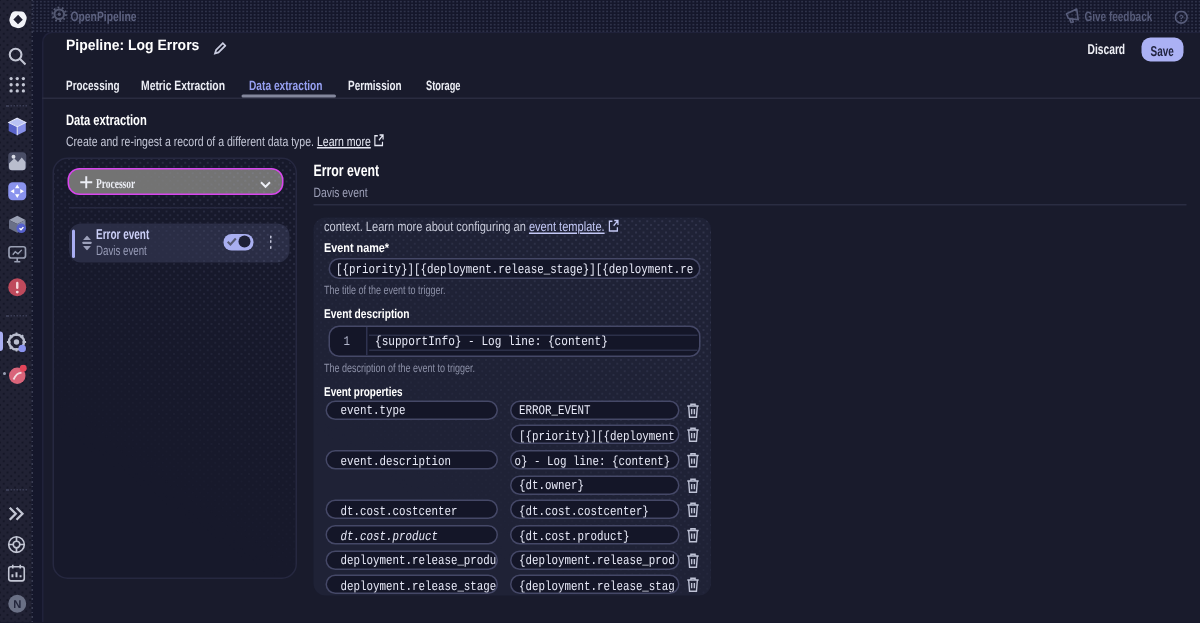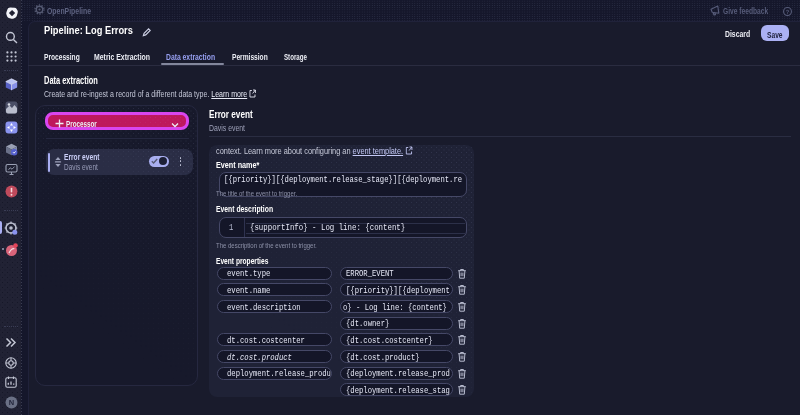--- a/index.html
+++ b/index.html
@@ -29,35 +29,35 @@
 
   
   #save { left:761px; top:25px; width:28px; height:16px; background:#abb1f4; border-radius:6px; }
 
   
   #tabline { left:28px; top:64.5px; width:772px; height:1px; background:#2a2c40; }
   #tab-underline { left:161px; top:63px; width:63px; height:2px; background:#83879c; border-radius:1px; }
 
   
   #lpanel { left:35px; top:105px; width:163px; height:281px; background:#17192b; border:1px solid #262840; border-radius:10px; }
-  #proc-btn { left:9px; top:6px; width:144px; height:18px; background:#be185d; border:3px solid #d946ef; border-radius:8px; }
+  #proc-btn { left:9px; top:6px; width:144px; height:18px; background:#737373; border:1px solid #d946ef; border-radius:8px;font-family:Liberation Serif, serif; }
   #lpanel-hr { left:10px; top:32px; width:143px; height:1px; background:#262840; }
   #item { left:10px; top:43px; width:147px; height:26px; background:#2a2d45; border-radius:8px; }
   #item-bar { left:1.5px; top:3.5px; width:2.5px; height:19px; background:#a9aef2; border-radius:2px; }
   #toggle { left:103px; top:7px; width:19.5px; height:10.8px; background:#a9aff0; border-radius:5.4px; }
   #toggle-knob { left:10.3px; top:1.3px; width:8px; height:8px; background:#1d2036; border-radius:50%; }
 
   
   #r-div { left:209px; top:136px; width:582px; height:1px; background:#2a2d42; }
   #card { left:209px; top:145px; width:265px; height:252px; background:#1f2236; border-radius:8px; }
 
   .field { position:absolute; background:#141628; border:1px solid #454867; border-radius:7px; overflow:hidden; }
   .ftx { position:absolute; left:6.5px; top:2px; font-family:"Liberation Mono", monospace; font-size:8.8px; color:#e8eaf8; white-space:nowrap; transform:scaleX(0.82); transform-origin:0 0; }
 
-  #inp-name { left:9.5px; top:27px; width:248px; height:25px; }
+  #inp-name { left:9.5px; top:27px; width:248px; height:14px; }
   #editor { left:9.5px; top:72px; width:248px; height:21px; }
   #gutter { position:absolute; left:0; top:0; width:25.5px; height:19px; border-right:1px solid #2f3350; }
   #curline { position:absolute; left:26.5px; top:5.2px; width:219px; height:11px; border-top:1px solid rgba(130,140,190,0.22); border-bottom:1px solid rgba(130,140,190,0.22); }
 
   .prow-key { left:7.5px; width:115px; height:13px; }
   .prow-val { left:131px; width:112.5px; height:13px; }
   .prow-key .ftx { top:1.5px; left:9px; }
   .prow-val .ftx { top:1.5px; left:4.5px; }
   .trash { position:absolute; left:247.5px; width:10px; height:11px; }
 </style>
@@ -171,23 +171,20 @@
   <div class="field prow-key" style="top:121.8px;">
       <div class="ftx">event.type</div>
     </div>
   <div class="field prow-val" style="top:121.8px;">
       <div class="ftx">ERROR_EVENT</div>
     </div>
   <svg class="trash" style="top:122.8px;" viewBox="0 0 10 11" fill="none" stroke="#bfc3d6" stroke-width="0.95">
       <path d="M1.2 2.7 H8.8 M3.6 2.7 V1.5 H6.4 V2.7 M2.1 2.7 L2.7 10.2 H7.3 L7.9 2.7 M4.1 4.6 V8.2 M5.9 4.6 V8.2"></path>
     </svg>
 
-  <div class="field prow-key" style="top:138.4px;">
-      <div class="ftx">event.name</div>
-    </div>
   <div class="field prow-val" style="top:138.4px;">
       <div class="ftx">[{priority}][{deployment</div>
     </div>
   <svg class="trash" style="top:139.4px;" viewBox="0 0 10 11" fill="none" stroke="#bfc3d6" stroke-width="0.95">
       <path d="M1.2 2.7 H8.8 M3.6 2.7 V1.5 H6.4 V2.7 M2.1 2.7 L2.7 10.2 H7.3 L7.9 2.7 M4.1 4.6 V8.2 M5.9 4.6 V8.2"></path>
     </svg>
 
   <div class="field prow-key" style="top:155.1px;">
       <div class="ftx">event.description</div>
     </div>
@@ -228,20 +225,23 @@
   <div class="field prow-key" style="top:221.6px;">
       <div class="ftx">deployment.release_produ</div>
     </div>
   <div class="field prow-val" style="top:221.6px;">
       <div class="ftx">{deployment.release_prod</div>
     </div>
   <svg class="trash" style="top:222.6px;" viewBox="0 0 10 11" fill="none" stroke="#bfc3d6" stroke-width="0.95">
       <path d="M1.2 2.7 H8.8 M3.6 2.7 V1.5 H6.4 V2.7 M2.1 2.7 L2.7 10.2 H7.3 L7.9 2.7 M4.1 4.6 V8.2 M5.9 4.6 V8.2"></path>
     </svg>
 
+  <div class="field prow-key" style="top:238.2px;">
+      <div class="ftx">deployment.release_stage</div>
+    </div>
   <div class="field prow-val" style="top:238.2px;">
       <div class="ftx">{deployment.release_stag</div>
     </div>
   <svg class="trash" style="top:239.2px;" viewBox="0 0 10 11" fill="none" stroke="#bfc3d6" stroke-width="0.95">
       <path d="M1.2 2.7 H8.8 M3.6 2.7 V1.5 H6.4 V2.7 M2.1 2.7 L2.7 10.2 H7.3 L7.9 2.7 M4.1 4.6 V8.2 M5.9 4.6 V8.2"></path>
     </svg>
 </div>
 
 <svg class="abs" style="left:6px; top:7px;" width="12" height="12" viewBox="0 0 12 12">
   <path fill-rule="evenodd" fill="#f2f3f8" d="M4.3 0.5 L8.6 0.7 Q9.8 0.8 10.5 1.8 L11.5 3.6 Q12 4.6 11.7 5.8 L10.7 9 Q10.3 10.2 9.2 10.8 L7.7 11.5 Q6.6 12 5.4 11.7 L2.9 10.9 Q1.7 10.5 1.2 9.4 L0.5 7.7 Q0 6.5 0.4 5.3 L1.4 2.4 Q1.9 1.1 3.2 0.7 Z M6.1 2.9 L9.2 6.1 L6 9.2 L2.9 6 Z"></path>

